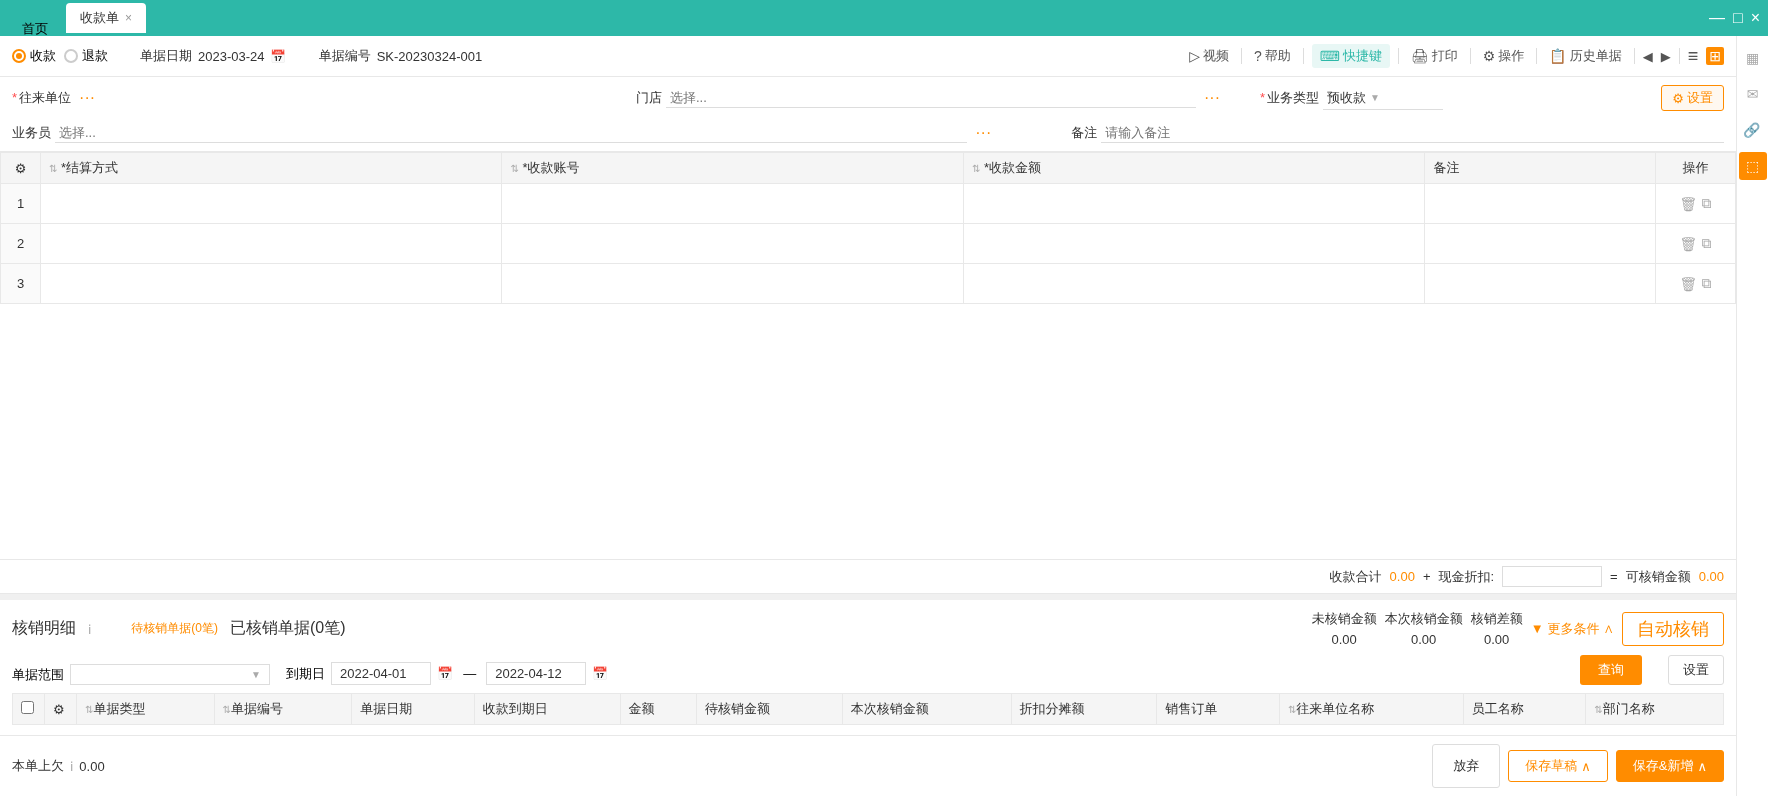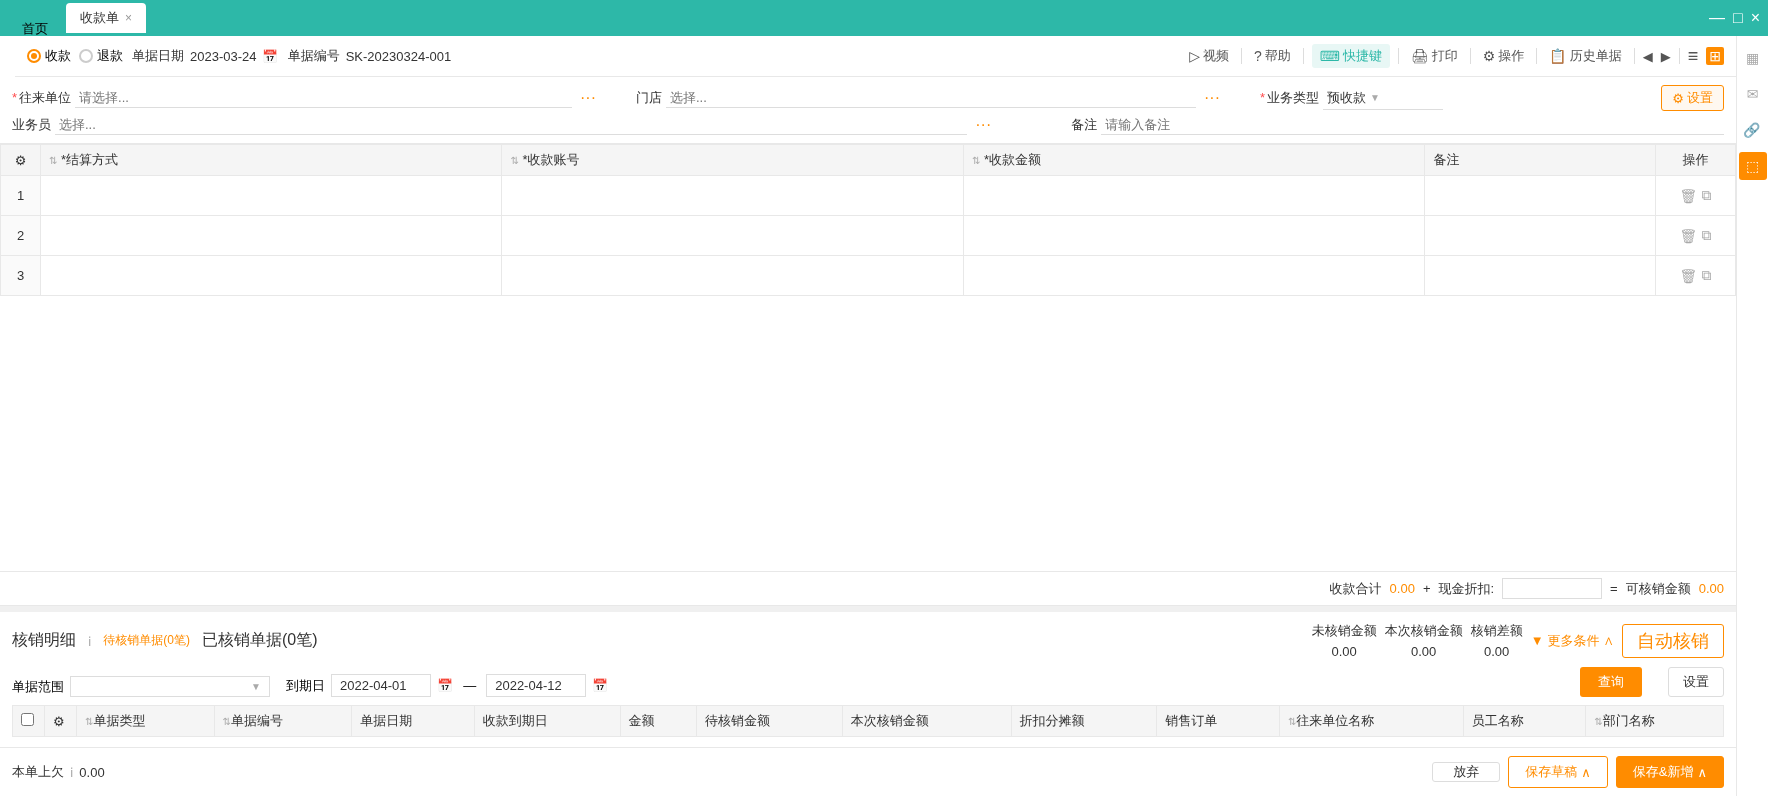--- a/index.html
+++ b/index.html
@@ -45,23 +45,22 @@
       flex-direction: column;
       overflow: hidden;
     }
 
     
     .top-toolbar {
       display: flex;
       align-items: center;
       padding: 8px 12px;
       border-bottom: 1px solid #e8e8e8;
-      gap: 9px;
-      background: #fff;
-      margin-left: 15px;
+      gap: 32px;
+      background: #fff;
     }
     .radio-group { display: flex; align-items: center; gap: 8px; }
     .radio-item { display: flex; align-items: center; gap: 4px; cursor: pointer; }
     .radio-circle {
       width: 14px; height: 14px; border-radius: 50%;
       border: 2px solid #ccc;
       display: flex; align-items: center; justify-content: center;
     }
     .radio-circle.active { border-color: #ff8c00; }
     .radio-circle.active::after {
@@ -77,21 +76,21 @@
       color: #555; cursor: pointer; font-size: 12px; padding: 2px 4px;
     }
     .toolbar-btn-icon { font-size: 14px; }
     .divider-v { width: 1px; height: 16px; background: #ddd; }
 
     
     .form-area {
       padding: 8px 12px;
       display: flex;
       flex-direction: column;
-      gap: 4px;
+      gap: 12px;
       border-bottom: 1px solid #e8e8e8;
     }
     .form-row { display: flex; align-items: center; gap: 0; }
     .form-field {
       display: flex; align-items: center; gap: 4px; flex: 1;
     }
     .field-label { color: #333; white-space: nowrap; min-width: fit-content; }
     .field-label.required::before { content: '*'; color: #ff4d4f; margin-right: 2px; }
     .field-input {
       flex: 1; border: none; border-bottom: 1px solid #ddd; outline: none;
@@ -165,21 +164,21 @@
       border-top: 6px solid #f0f0f0;
       padding: 10px 12px;
       display: flex;
       flex-direction: column;
       gap: 8px;
       flex-shrink: 0;
     }
     .reconcile-header { display: flex; align-items: center; gap: 12px; }
     .reconcile-title { font-size: 16px; font-weight: 500; color: #333; }
     .info-icon { color: #aaa; cursor: pointer; }
-    .tab-link { color: #ff8c00; cursor: pointer; font-size: 12px; }
+    .tab-link { color: #ff8c00; cursor: pointer; font-size: 12px; margin-left: 28px; }
     .tab-link-inactive { color: #333; font-size: 16px; cursor: pointer; }
     .stat-item { display: flex; align-items: center; gap: 4px; font-size: 12px; color: #333; flex-direction: column; }
     .stat-value { color: #333; }
     .more-conditions { display: flex; align-items: center; gap: 4px; color: #ff8c00; cursor: pointer; font-size: 12px; }
     .auto-reconcile-btn {
       background: #fff; border: 1px solid #ff8c00; color: #ff8c00;
       padding: 4px 14px; border-radius: 3px; cursor: pointer; font-size: 18px;
     }
     .filter-field { display: flex; align-items: center; gap: 6px; }
     .filter-select {
@@ -207,21 +206,21 @@
       padding: 8px 12px;
       border-top: 1px solid #e8e8e8;
       background: #fff;
       justify-content: space-between;
       flex-shrink: 0;
     }
     .bottom-left { display: flex; align-items: center; gap: 6px; font-size: 12px; color: #333; }
     .bottom-right { display: flex; align-items: center; gap: 8px; }
     .btn-abandon {
       background: #fff; border: 1px solid #ddd; color: #333;
-      padding: 0 20px; border-radius: 3px; cursor: pointer; font-size: 13px;
+      padding: 12px 20px; border-radius: 3px; cursor: pointer; font-size: 13px;
     }
     .btn-draft {
       background: #fff; border: 1px solid #ff8c00; color: #ff8c00;
       padding: 6px 16px; border-radius: 3px; cursor: pointer; font-size: 13px;
       display: flex; align-items: center; gap: 4px;
     }
     .btn-save {
       background: #ff8c00; border: 1px solid #ff8c00; color: #fff;
       padding: 6px 16px; border-radius: 3px; cursor: pointer; font-size: 13px;
       display: flex; align-items: center; gap: 4px;
@@ -332,21 +331,20 @@
       <div class="divider-v"></div>
       <span style="cursor:pointer; color:#555; font-size:18px;">≡</span>
       <span style="cursor:pointer; background:#ff8c00; color:#fff; padding:1px 3px; border-radius:2px; font-size:14px;">⊞</span>
     </div>
   </div>
 
   <div class="form-area">
     <div class="form-row">
       <div class="form-field" style="flex: 3;">
         <span class="field-label required">往来单位</span>
-        <input class="field-input" type="text" placeholder="请选择..." style="">
         <span class="more-btn">···</span>
       </div>
       <div style="width: 40px;"></div>
       <div class="form-field" style="flex: 3;">
         <span class="field-label">门店</span>
         <input class="field-input" type="text" placeholder="选择..." style="">
         <span class="more-btn">···</span>
       </div>
       <div style="width: 40px;"></div>
       <div class="form-field" style="flex: 2;">

